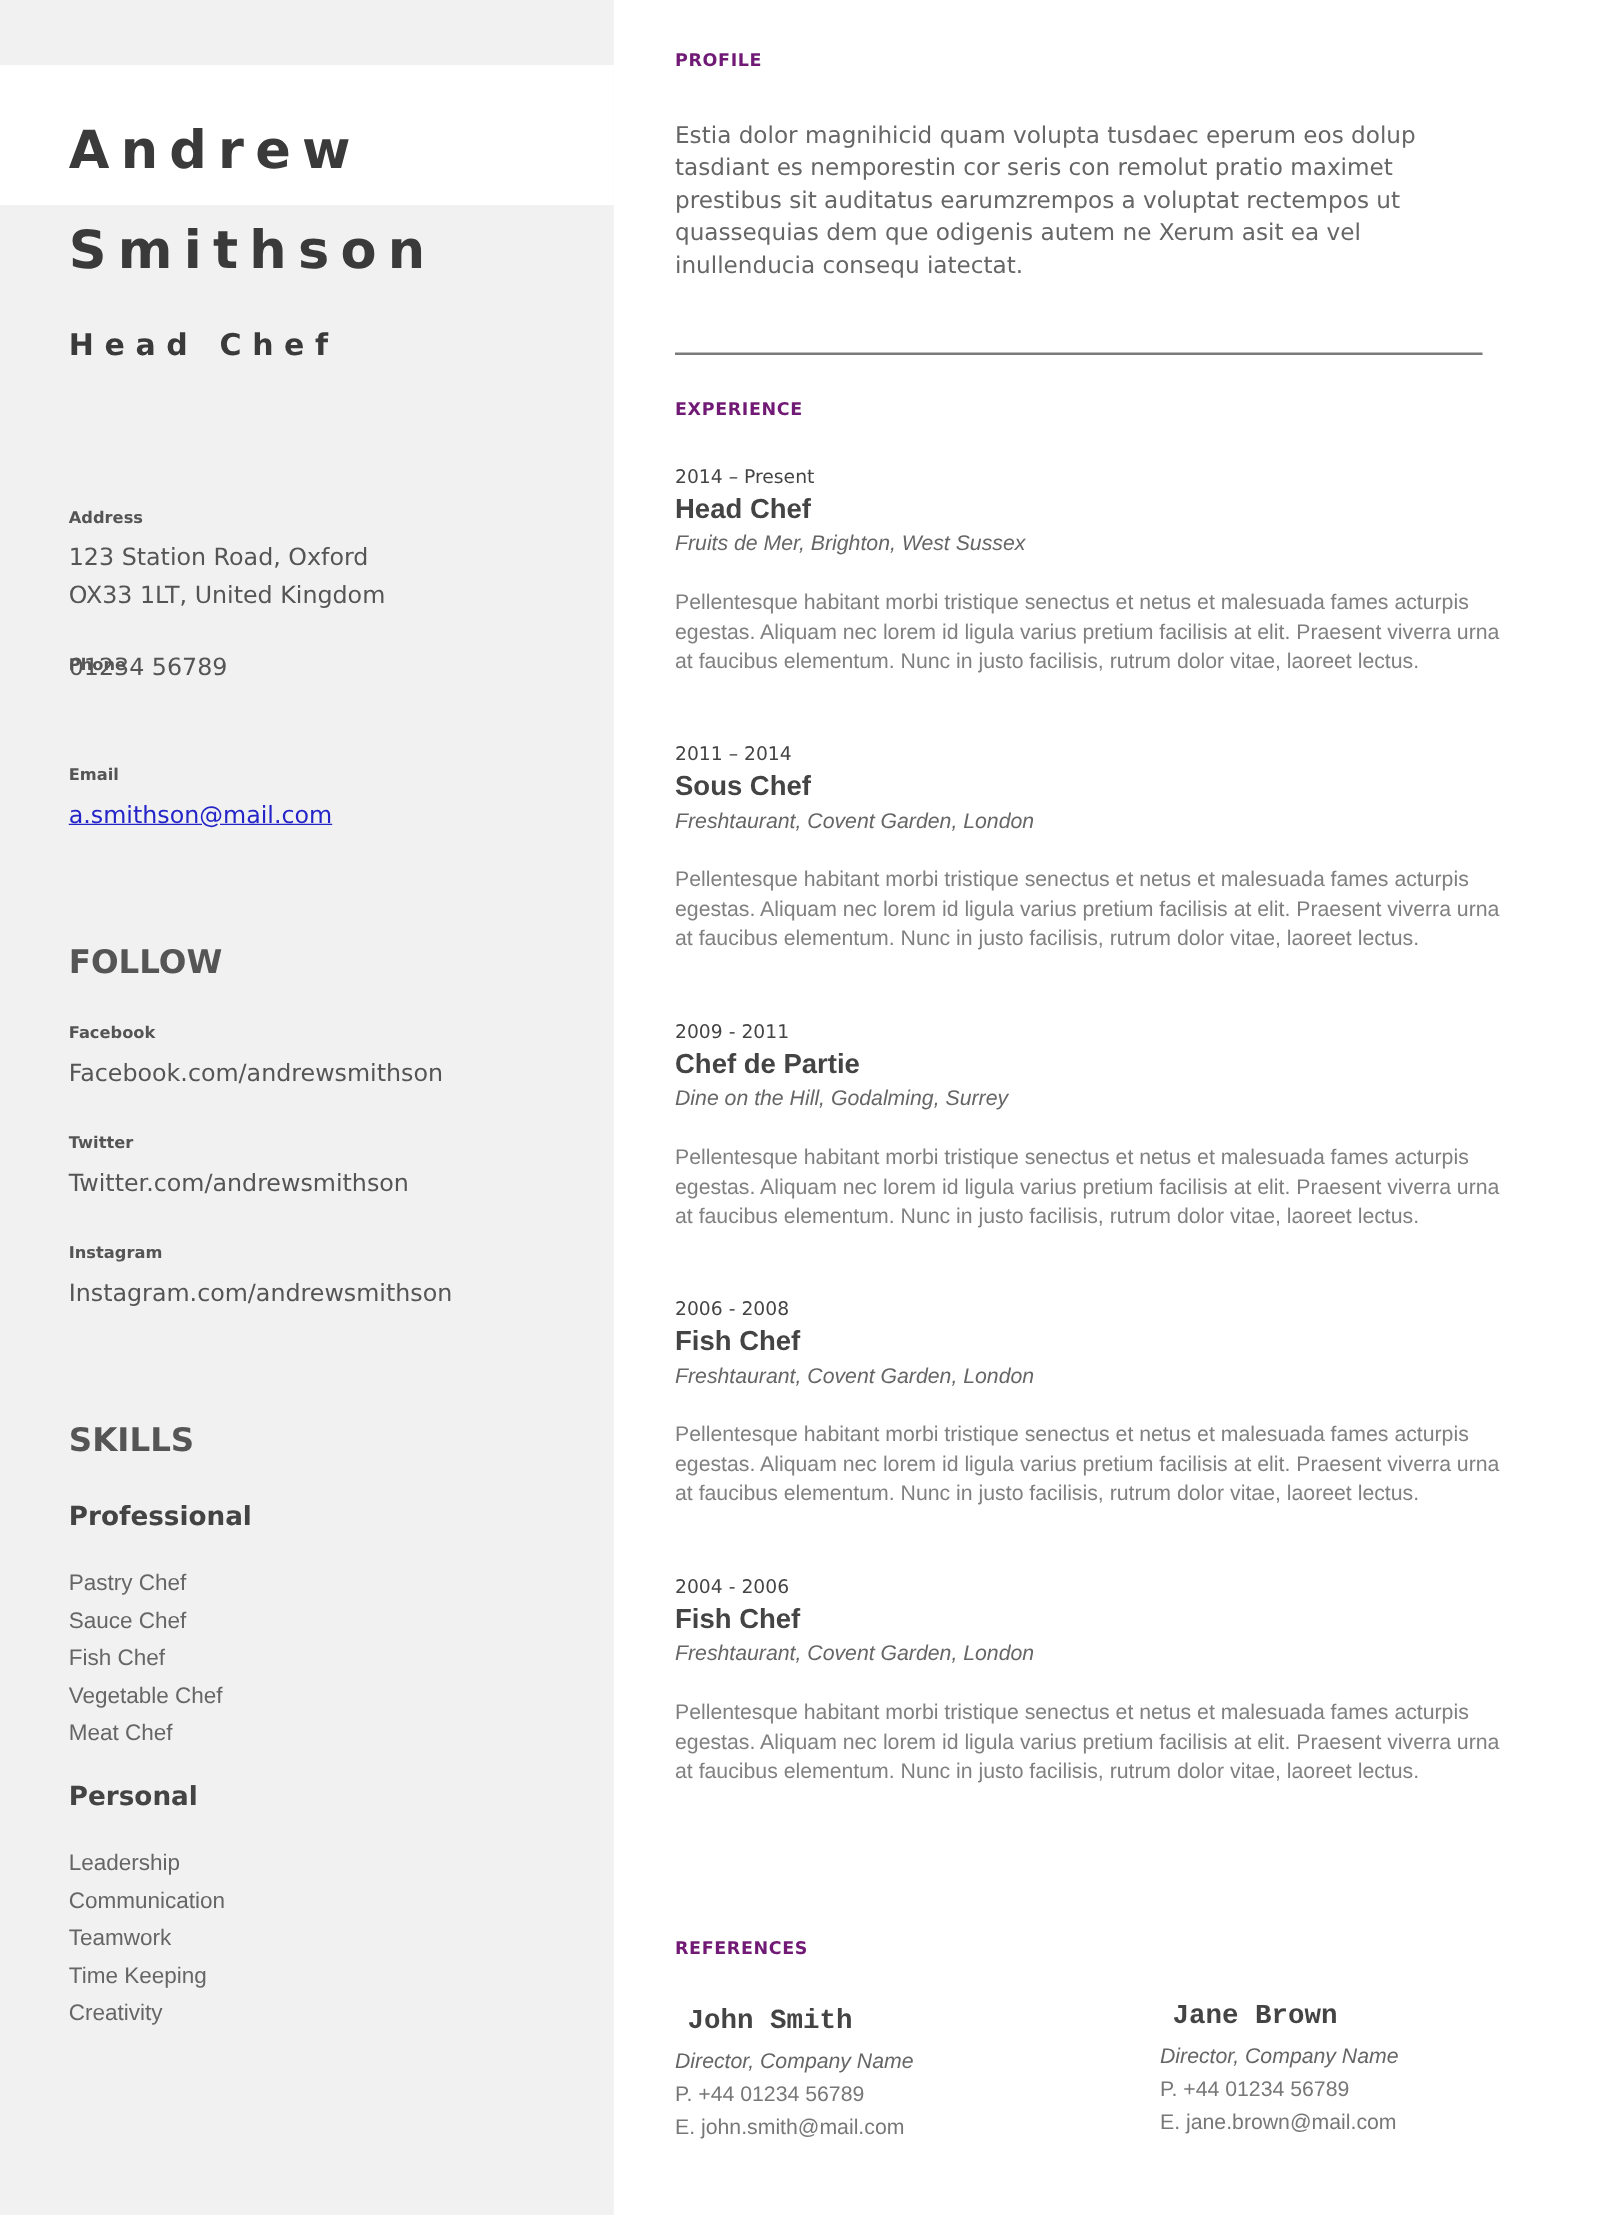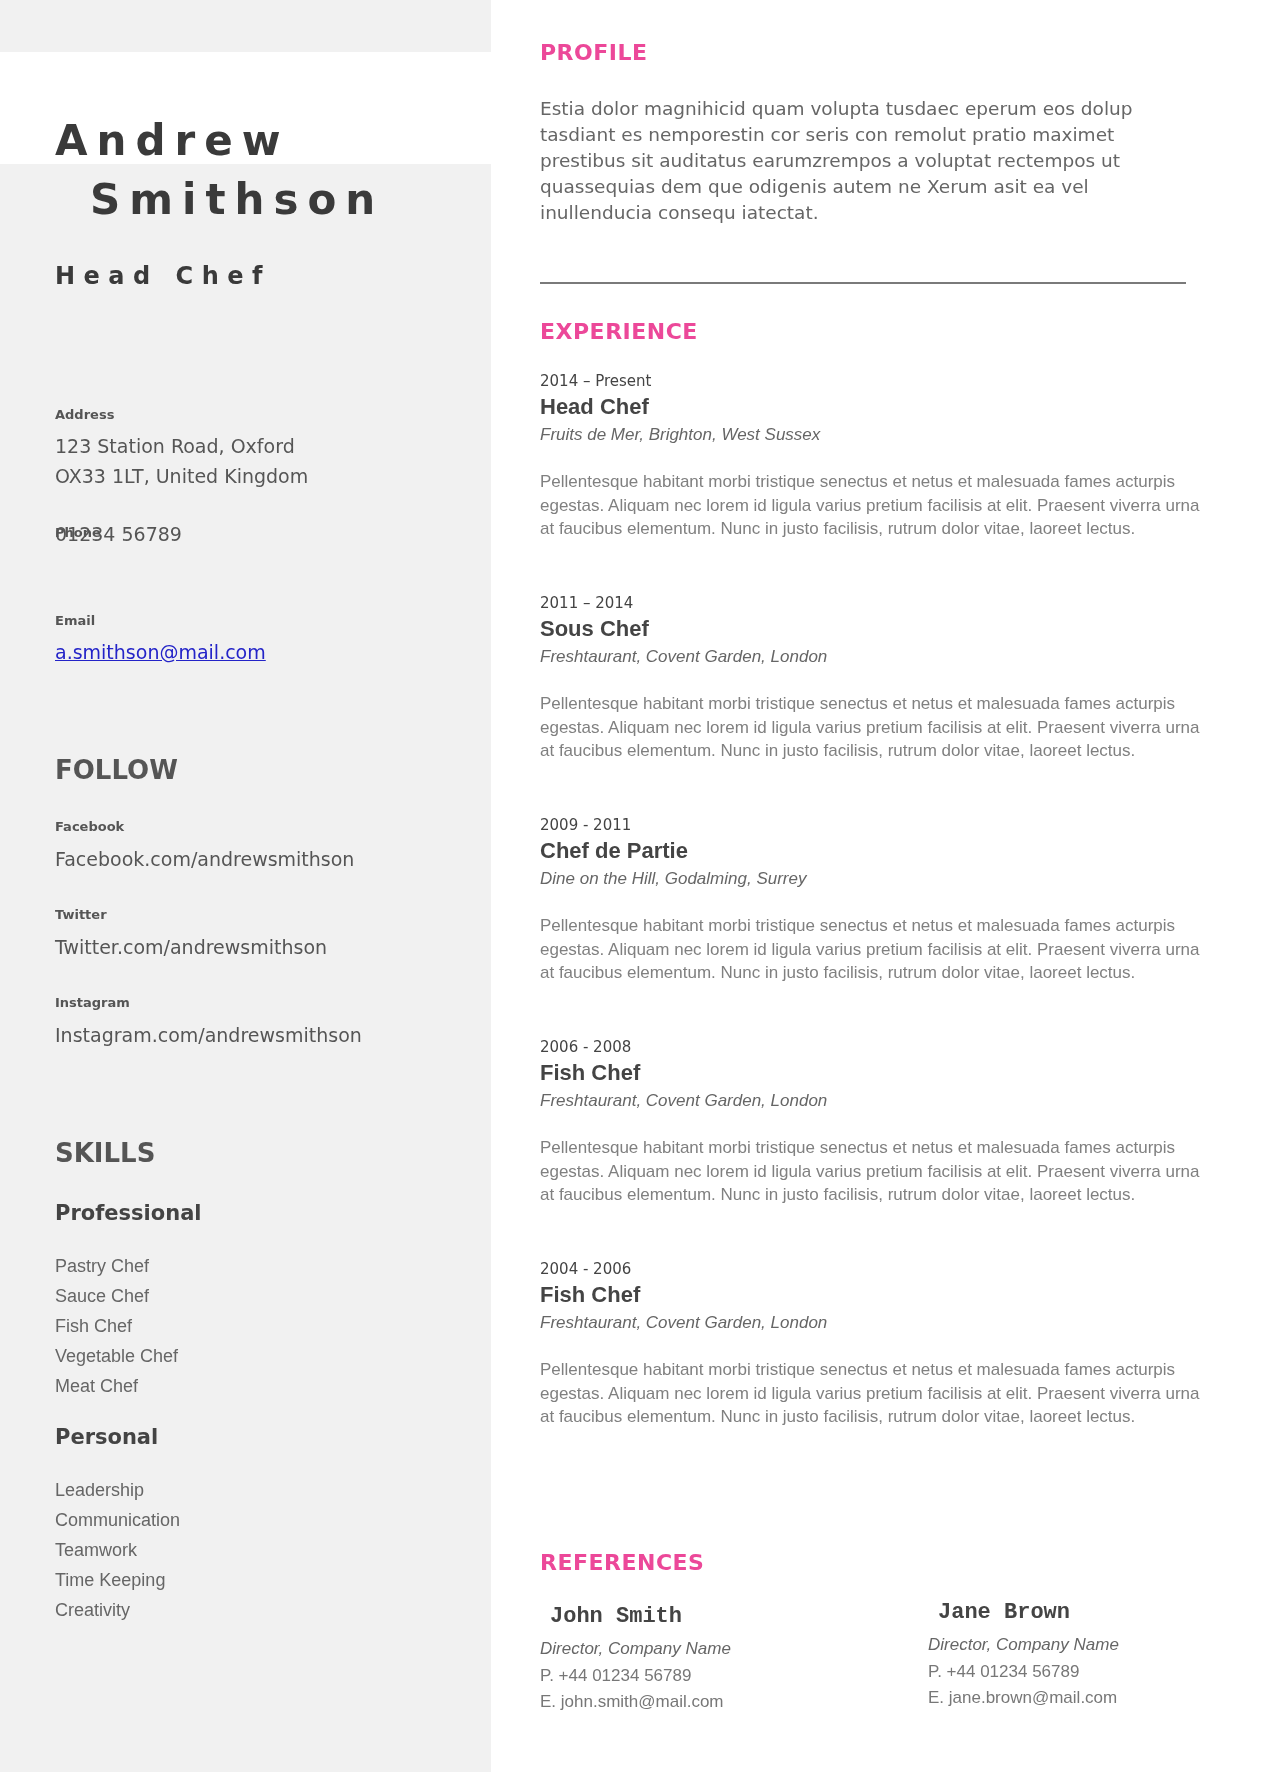--- a/index.html
+++ b/index.html
@@ -14,21 +14,21 @@
   .name { font-family: "DejaVu Sans", sans-serif; font-weight: 600; color: #3a3a3a; font-size: 42px; letter-spacing: 9px; line-height: 1; }
   .jobtitle { font-family: "DejaVu Sans", sans-serif; font-weight: 600; color: #3a3a3a; font-size: 24px; letter-spacing: 8.5px; line-height: 1; }
 
   .label { font-family: "DejaVu Sans", sans-serif; font-weight: bold; font-size: 13px; color: #555; line-height: 1; }
   .value { font-family: "DejaVu Sans", sans-serif; font-size: 19px; color: #555; line-height: 1; }
   .link { color: #2424c8; text-decoration: underline; }
   .side-heading { font-family: "DejaVu Sans", sans-serif; font-weight: bold; font-size: 26px; color: #555; line-height: 1; }
   .sub-heading { font-family: "DejaVu Sans", sans-serif; font-weight: bold; font-size: 21px; color: #444; line-height: 1; }
   .skill { font-family: "Liberation Sans", sans-serif; font-size: 18px; color: #666; line-height: 1; }
 
-  .sec-heading { font-family: "DejaVu Sans", sans-serif; font-weight: 600; font-size: 22px; color: #ec4899; line-height: 1; letter-spacing: 0.5px; }
+  .sec-heading { font-family: "DejaVu Sans", sans-serif; font-weight: 600; font-size: 14px; color: #701a75; line-height: 1; letter-spacing: 0.5px; }
   .profile-text { position: absolute; left: 540px; top: 96px; width: 650px; font-family: "DejaVu Sans", sans-serif; font-size: 18.5px; line-height: 26px; color: #666; white-space: normal; }
   .divider { position: absolute; left: 540px; top: 282px; width: 646px; height: 2px; background: #7a7a7a; }
 
   .exp { position: absolute; left: 540px; width: 650px; }
   .exp-date { font-family: "DejaVu Sans", sans-serif; font-weight: normal; font-size: 15px; color: #444; line-height: 1; position: absolute; top: 0; left: 0; white-space: nowrap; }
   .exp-title { font-family: "Liberation Sans", sans-serif; font-weight: bold; font-size: 22px; color: #444; line-height: 1; position: absolute; top: 22px; left: 0; white-space: nowrap; }
   .exp-company { font-family: "Liberation Sans", sans-serif; font-style: italic; font-size: 17px; color: #666; line-height: 1; position: absolute; top: 52px; left: 0; white-space: nowrap; }
   .exp-desc { font-family: "Liberation Sans", sans-serif; font-size: 17px; color: #808080; line-height: 23.6px; position: absolute; top: 96px; left: 0; width: 660px; }
 
   .ref { position: absolute; width: 360px; }
@@ -36,22 +36,22 @@
   .ref-role { font-family: "Liberation Sans", sans-serif; font-style: italic; font-size: 17px; color: #666; line-height: 1; position: absolute; top: 34px; left: 0; white-space: nowrap; }
   .ref-phone { font-family: "Liberation Sans", sans-serif; font-size: 17px; color: #777; line-height: 1; position: absolute; top: 61px; left: 0; white-space: nowrap; }
   .ref-email { font-family: "Liberation Sans", sans-serif; font-size: 17px; color: #777; line-height: 1; position: absolute; top: 87px; left: 0; white-space: nowrap; }
 </style>
 </head>
 <body>
 
 <div class="sidebar"></div>
 <div class="name-band"></div>
 
-<div class="abs name" style="left:55px; top:99px;margin-top:21px;">Andrew</div>
-<div class="abs name" style="left:55px; top:179px;margin-left:35px;">Smithson</div>
+<div class="abs name" style="left:55px; top:99px;">Andrew</div>
+<div class="abs name" style="left:55px; top:179px;">Smithson</div>
 <div class="abs jobtitle" style="left:55px; top:264px;">Head Chef</div>
 
 <div class="abs label" style="left:55px; top:408px;">Address</div>
 <div class="abs value" style="left:55px; top:437px;">123 Station Road, Oxford</div>
 <div class="abs value" style="left:55px; top:467px;">OX33 1LT, United Kingdom</div>
 
 <div class="abs label" style="left:55px; top:526px;">Phone</div>
 <div class="abs value" style="left:55px; top:525px;">01234 56789</div>
 
 <div class="abs label" style="left:55px; top:614px;">Email</div>

